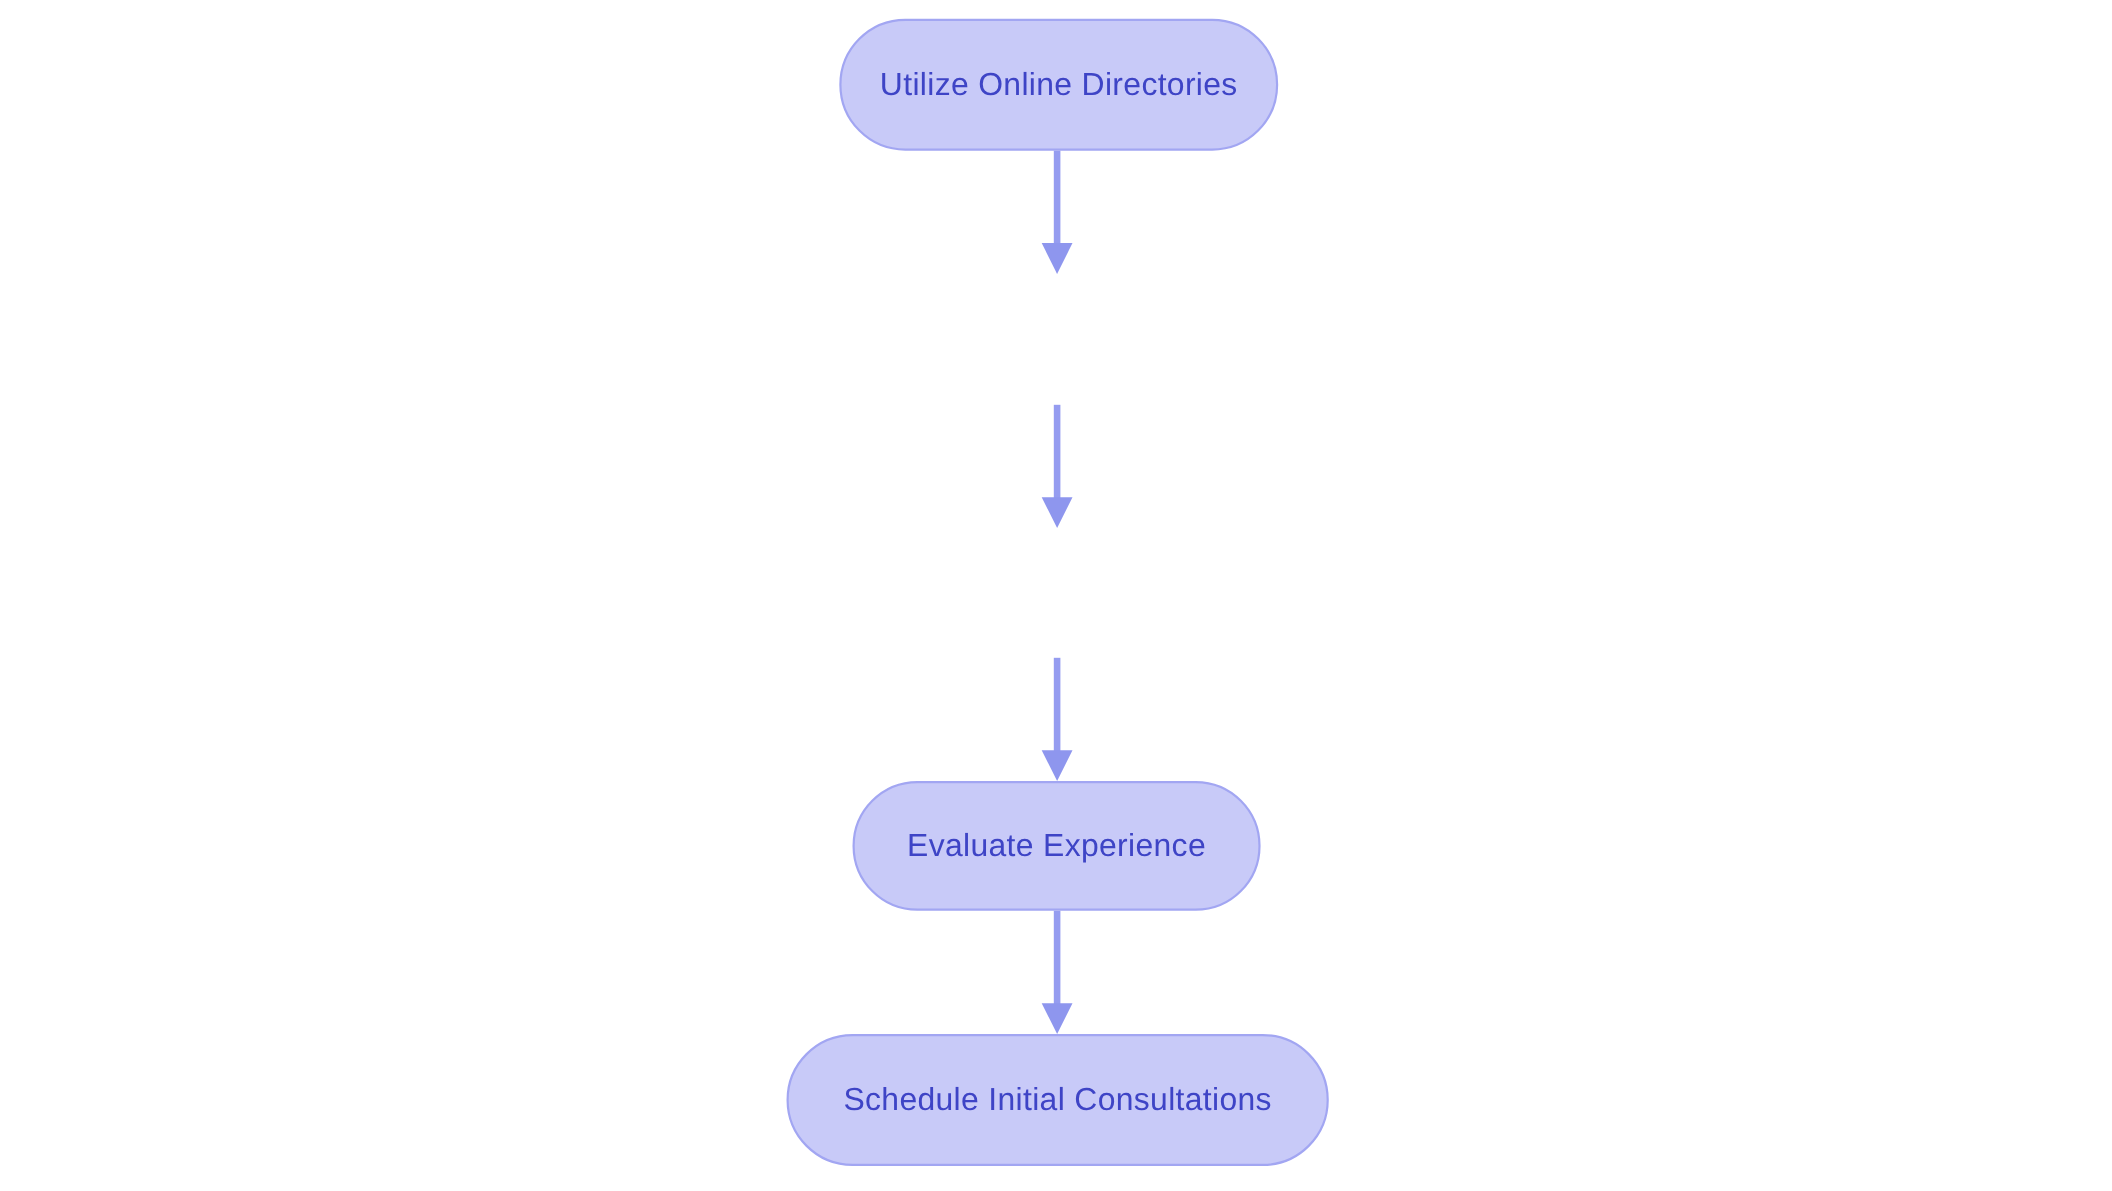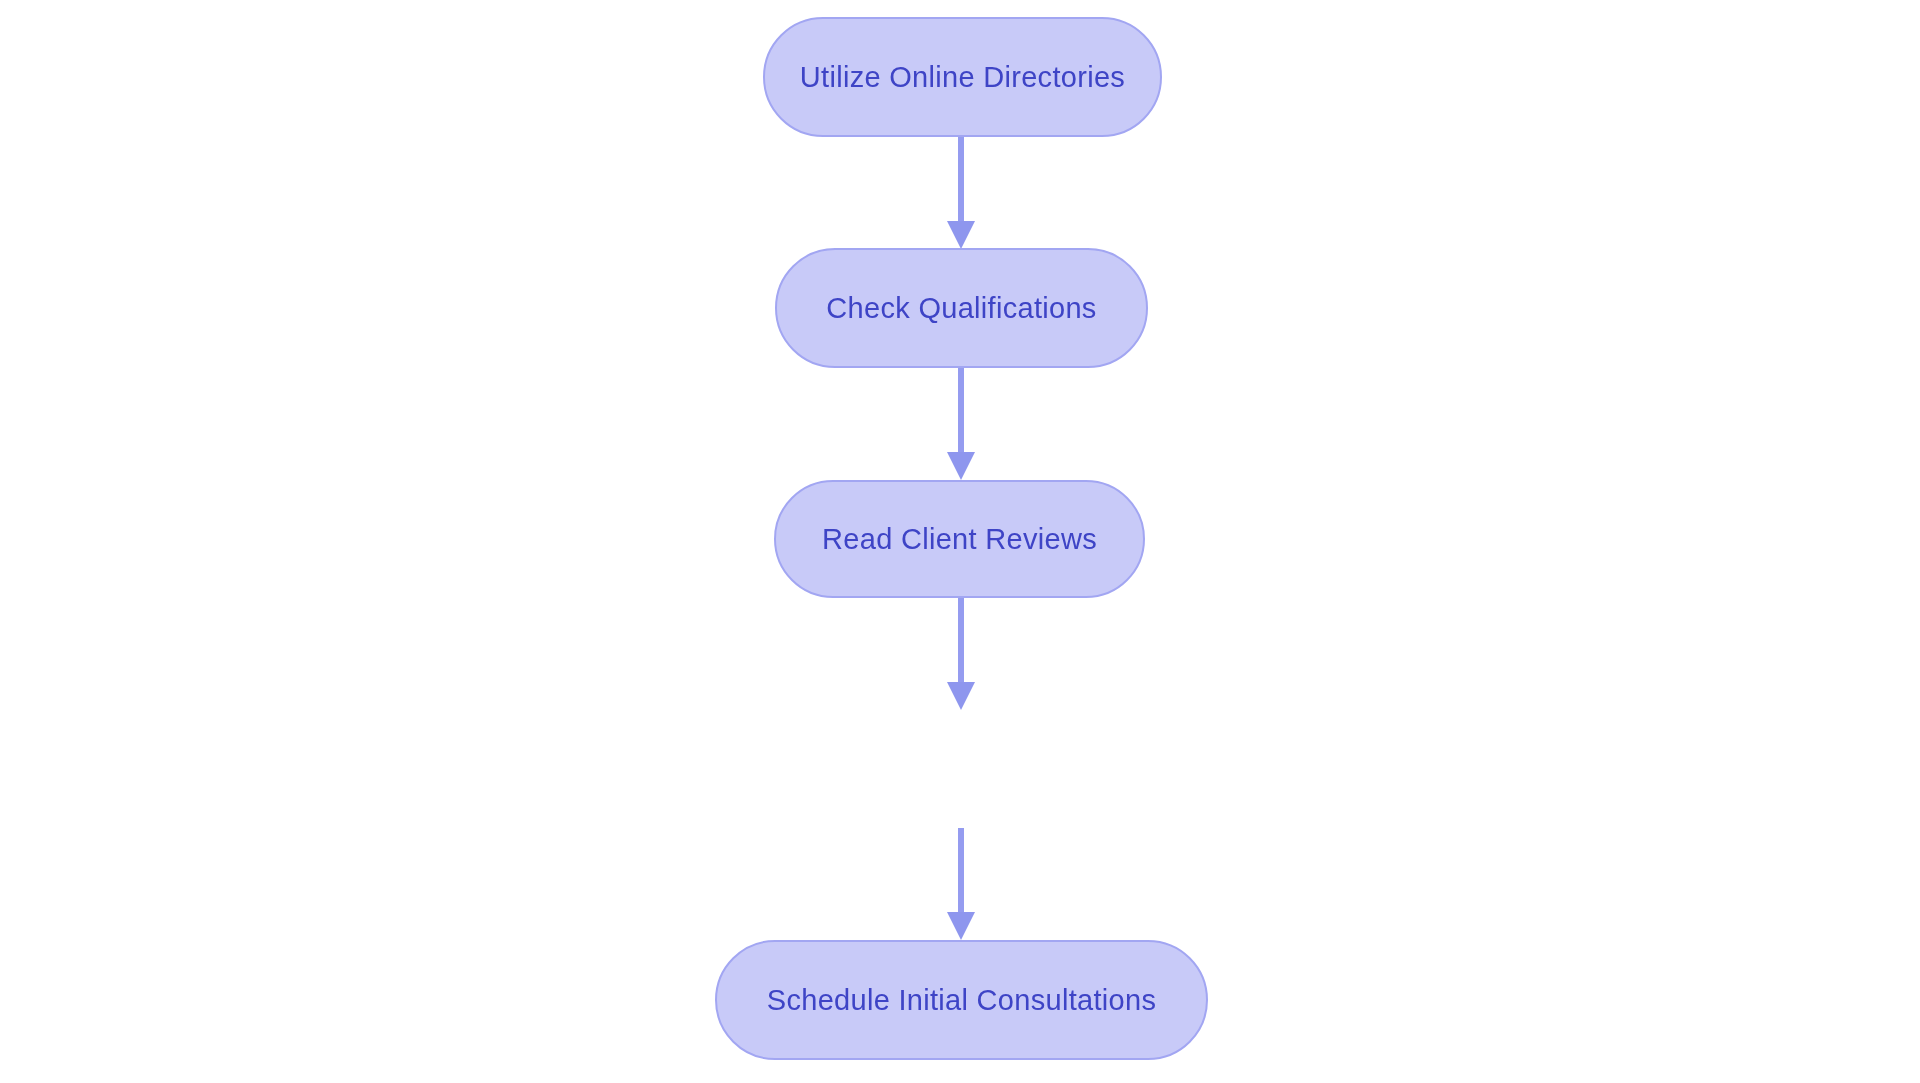--- a/index.html
+++ b/index.html
@@ -80,38 +80,35 @@
 
   <div class="node node-1">
     <span>Utilize Online Directories</span>
   </div>
 
   <div class="arrow arrow-1">
     <div class="shaft"></div>
     <div class="head"></div>
   </div>
 
-  <div class="node node-2">
-    <span>Check Qualifications</span>
-  </div>
 
   <div class="arrow arrow-2">
     <div class="shaft"></div>
     <div class="head"></div>
   </div>
 
-  <div class="node node-3">
-    <span>Read Client Reviews</span>
-  </div>
 
   <div class="arrow arrow-3">
     <div class="shaft"></div>
     <div class="head"></div>
   </div>
 
+  <div class="node node-4">
+    <span>Evaluate Experience</span>
+  </div>
 
   <div class="arrow arrow-4">
     <div class="shaft"></div>
     <div class="head"></div>
   </div>
 
   <div class="node node-5">
     <span>Schedule Initial Consultations</span>
   </div>
 

